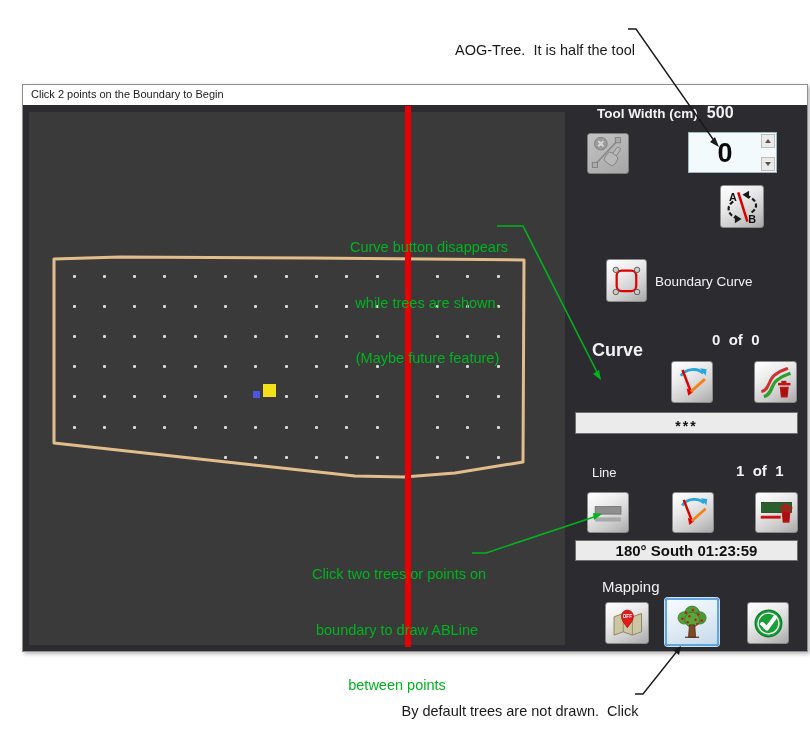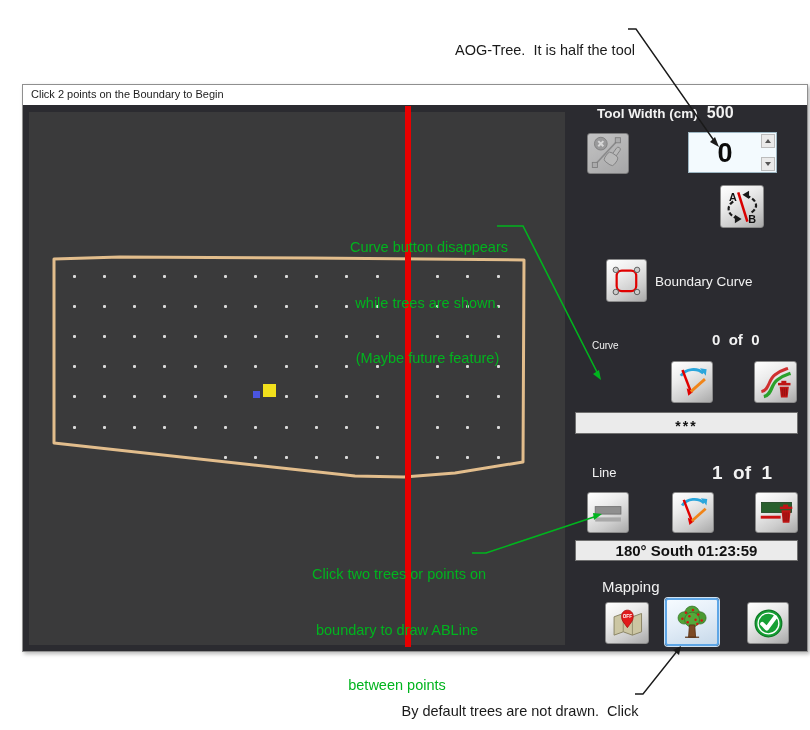--- a/index.html
+++ b/index.html
@@ -55,33 +55,33 @@
     justify-content:center;font-size:27px;font-weight:bold;color:#0a0a0a;}
   .spin{position:absolute;right:1px;top:1px;bottom:1px;width:14px;display:flex;flex-direction:column;justify-content:space-between;}
   .spin > div{height:12px;background:#eaeaea;border:1px solid #bcbcbc;display:flex;align-items:center;justify-content:center;}
   .spin .up::after{content:"";border-left:3px solid transparent;border-right:3px solid transparent;border-bottom:4px solid #555;}
   .spin .dn::after{content:"";border-left:3px solid transparent;border-right:3px solid transparent;border-top:4px solid #555;}
 
   #btn-swap-ab{left:720px;top:185px;width:44px;height:43px;}
   #btn-boundary-curve{left:606px;top:259px;width:41px;height:43px;}
   #lbl-boundary-curve{left:655px;top:274px;font-size:13.5px;z-index:5;}
 
-  #lbl-curve{left:592px;top:340px;font-size:10px;z-index:5;}
+  #lbl-curve{left:592px;top:340px;font-size:18px;z-index:5;font-weight:bold;}
   #cnt-curve{left:712px;top:331px;font-size:15px;font-weight:bold;white-space:pre;z-index:5;}
   #btn-cycle-curve{left:671px;top:361px;width:42px;height:42px;}
   #btn-del-curve{left:754px;top:361px;width:43px;height:42px;}
 
   .statusbar{position:absolute;left:575px;width:223px;background:#ebebeb;border:1px solid #6f6f6f;
     box-sizing:border-box;display:flex;align-items:center;justify-content:center;color:#111;z-index:5;}
   #bar-curve{top:412px;height:22px;font-size:14px;font-weight:bold;letter-spacing:2px;}
   #bar-curve span{transform:translateY(3px);}
   #bar-line{top:540px;height:21px;font-size:15px;font-weight:bold;}
 
   #lbl-line{left:592px;top:465px;font-size:13px;z-index:5;}
-  #cnt-line{left:712px;top:462px;font-size:19px;font-weight:bold;white-space:pre;z-index:5;text-align:right;}
+  #cnt-line{left:736px;top:462px;font-size:15px;font-weight:bold;white-space:pre;z-index:5;text-align:right;}
   #btn-line-select{left:587px;top:492px;width:42px;height:41px;}
   #btn-cycle-line{left:672px;top:492px;width:42px;height:41px;}
   #btn-del-line{left:755px;top:492px;width:43px;height:41px;}
 
   #lbl-mapping{left:602px;top:578px;font-size:15px;z-index:5;}
   #lbl-trees{left:685px;top:578px;font-size:13.5px;z-index:5;margin-top:28px;}
   #btn-mapping{left:605px;top:602px;width:44px;height:42px;}
   #btn-trees{left:665px;top:598px;width:54px;height:48px;border:2px solid var(--selected-border-blue,#5ea6e6);
     background:linear-gradient(160deg,#f6fbff 0%,#e4eef8 45%,#c7d9ea 100%);box-shadow:0 0 0 1px #cfe2f2;}
   #btn-confirm{left:747px;top:602px;width:42px;height:42px;}

